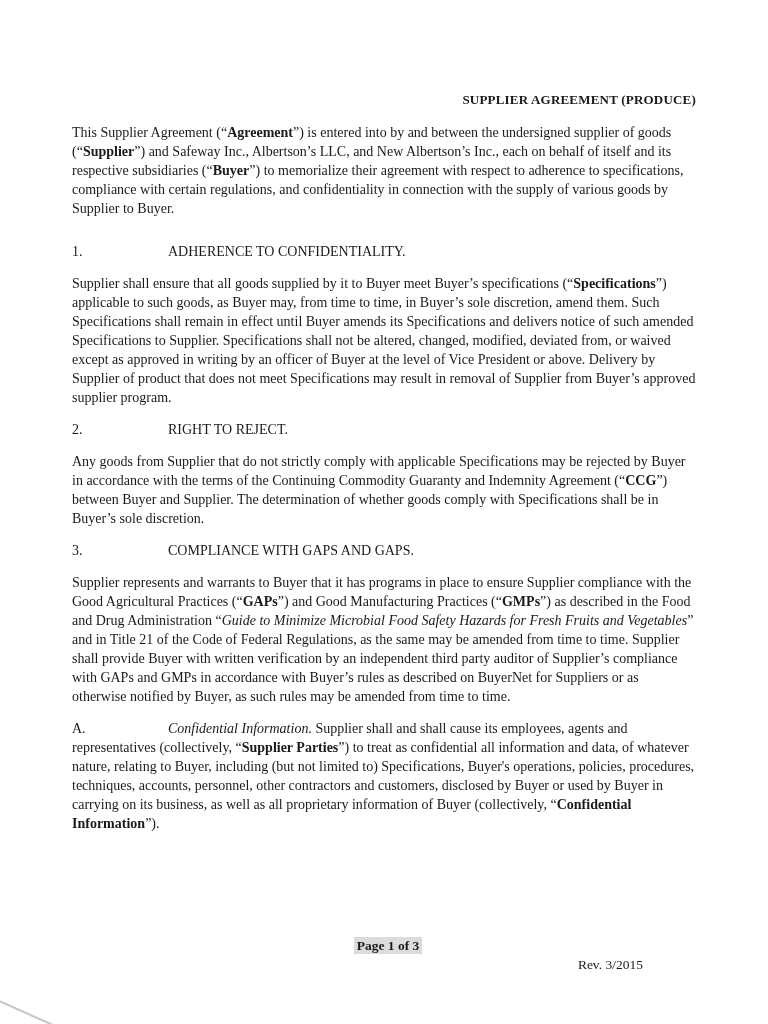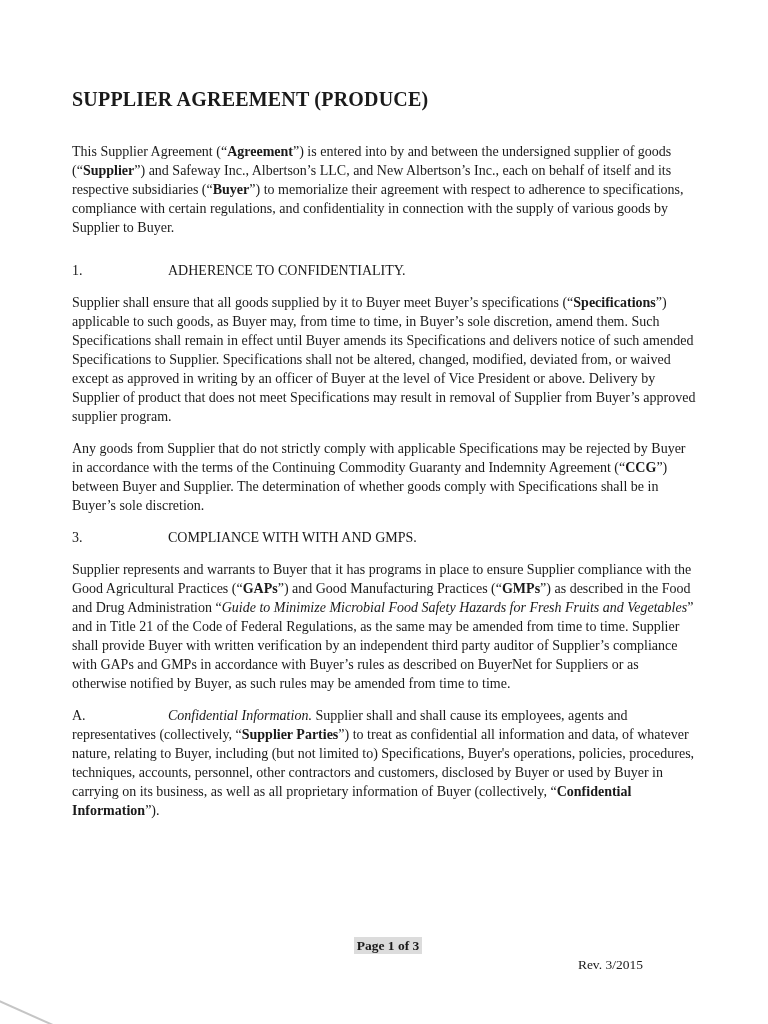--- a/index.html
+++ b/index.html
@@ -17,24 +17,24 @@
     overflow: hidden;
     margin: 0 auto;
   }
   .content {
     padding: 90px 72px 0 72px;
     font-size: 14px;
     line-height: 19px;
     text-align: left;
   }
   .title {
-    font-size: 20px;
+    font-size: 13px;
     font-weight: bold;
-    text-align: left;
-    margin-bottom: 33px;
+    text-align: right;
+    margin-bottom: 14px;
     letter-spacing: 0.2px;
   }
   p.block { margin-bottom: 13px; }
   p.intro { margin-bottom: 24px; }
   p.lead  { margin-bottom: 16px; }
   .tab-num {
     display: inline-block;
     width: 96px;
   }
   .footer-page {
@@ -75,23 +75,24 @@
   <div class="content">
 
     <h1 class="title">SUPPLIER AGREEMENT (PRODUCE)</h1>
 
     <p class="block intro"><span>This Supplier Agreement (“</span><span style="font-weight: bold;">Agreement</span><span>”) is entered into by and between the undersigned supplier of goods (“</span><span style="font-weight: bold;">Supplier</span><span>”) and Safeway Inc., Albertson’s LLC, and New Albertson’s Inc., each on behalf of itself and its respective subsidiaries (“</span><span style="font-weight: bold;">Buyer</span><span>”) to memorialize their agreement with respect to adherence to specifications, compliance with certain regulations, and confidentiality in connection with the supply of various goods by Supplier to Buyer.</span></p>
 
 
     <p class="block"><span class="tab-num">1.</span><span>ADHERENCE TO CONFIDENTIALITY.</span></p>
     <p class="block"><span>Supplier shall ensure that all goods supplied by it to Buyer meet Buyer’s specifications (“</span><span style="font-weight: bold;">Specifications</span><span>”) applicable to such goods, as Buyer may, from time to time, in Buyer’s sole discretion, amend them.  Such Specifications shall remain in effect until Buyer amends its Specifications and delivers notice of such amended Specifications to Supplier.  Specifications shall not be altered, changed, modified, deviated from, or waived except as approved in writing by an officer of Buyer at the level of Vice President or above. Delivery by Supplier of product that does not meet Specifications may result in removal of Supplier from Buyer’s approved supplier program.</span></p>
 
+    <p class="block"><span class="tab-num">2.</span><span>RIGHT TO REJECT.</span></p>
     <p class="block"><span>Any goods from Supplier that do not strictly comply with applicable Specifications may be rejected by Buyer in accordance with the terms of the Continuing Commodity Guaranty and Indemnity Agreement (“</span><span style="font-weight: bold;">CCG</span><span>”) between Buyer and Supplier.  The determination of whether goods comply with Specifications shall be in Buyer’s sole discretion.</span></p>
 
-    <p class="block"><span class="tab-num">3.</span><span>COMPLIANCE WITH WITH AND GMPS.</span></p>
+    <p class="block"><span class="tab-num">3.</span><span>COMPLIANCE WITH GAPS AND GAPS.</span></p>
     <p class="block"><span>Supplier represents and warrants to Buyer that it has programs in place to ensure Supplier compliance with the Good Agricultural Practices (“</span><span style="font-weight: bold;">GAPs</span><span>”) and Good Manufacturing Practices (“</span><span style="font-weight: bold;">GMPs</span><span>”) as described in the Food and Drug Administration “</span><span style="font-style: italic;">Guide to Minimize Microbial Food Safety Hazards for Fresh Fruits and Vegetables</span><span>” and in Title 21 of the Code of Federal Regulations, as the same may be amended from time to time.  Supplier shall provide Buyer with written verification by an independent third party auditor of Supplier’s compliance with GAPs and GMPs in accordance with Buyer’s rules as described on BuyerNet for Suppliers or as otherwise notified by Buyer, as such rules may be amended from time to time.</span></p>
 
 
     <p class="block"><span class="tab-num">A.</span><span><span style="font-style: italic;">Confidential Information.</span><span>  Supplier shall and shall cause its employees, agents and representatives (collectively, “</span><span style="font-weight: bold;">Supplier Parties</span><span>”) to treat as confidential all information and data, of whatever nature, relating to Buyer, including (but not limited to) Specifications, Buyer's operations, policies, procedures, techniques, accounts, personnel, other contractors and customers, disclosed by Buyer or used by Buyer in carrying on its business, as well as all proprietary information of Buyer (collectively, “</span><span style="font-weight: bold;">Confidential Information</span><span>”).</span></span></p>
 
   </div>
 
   <div class="footer-page"><span class="shade">Page 1 of 3</span></div>
   <div class="footer-rev">Rev. 3/2015</div>
   <div class="artifact"></div>

